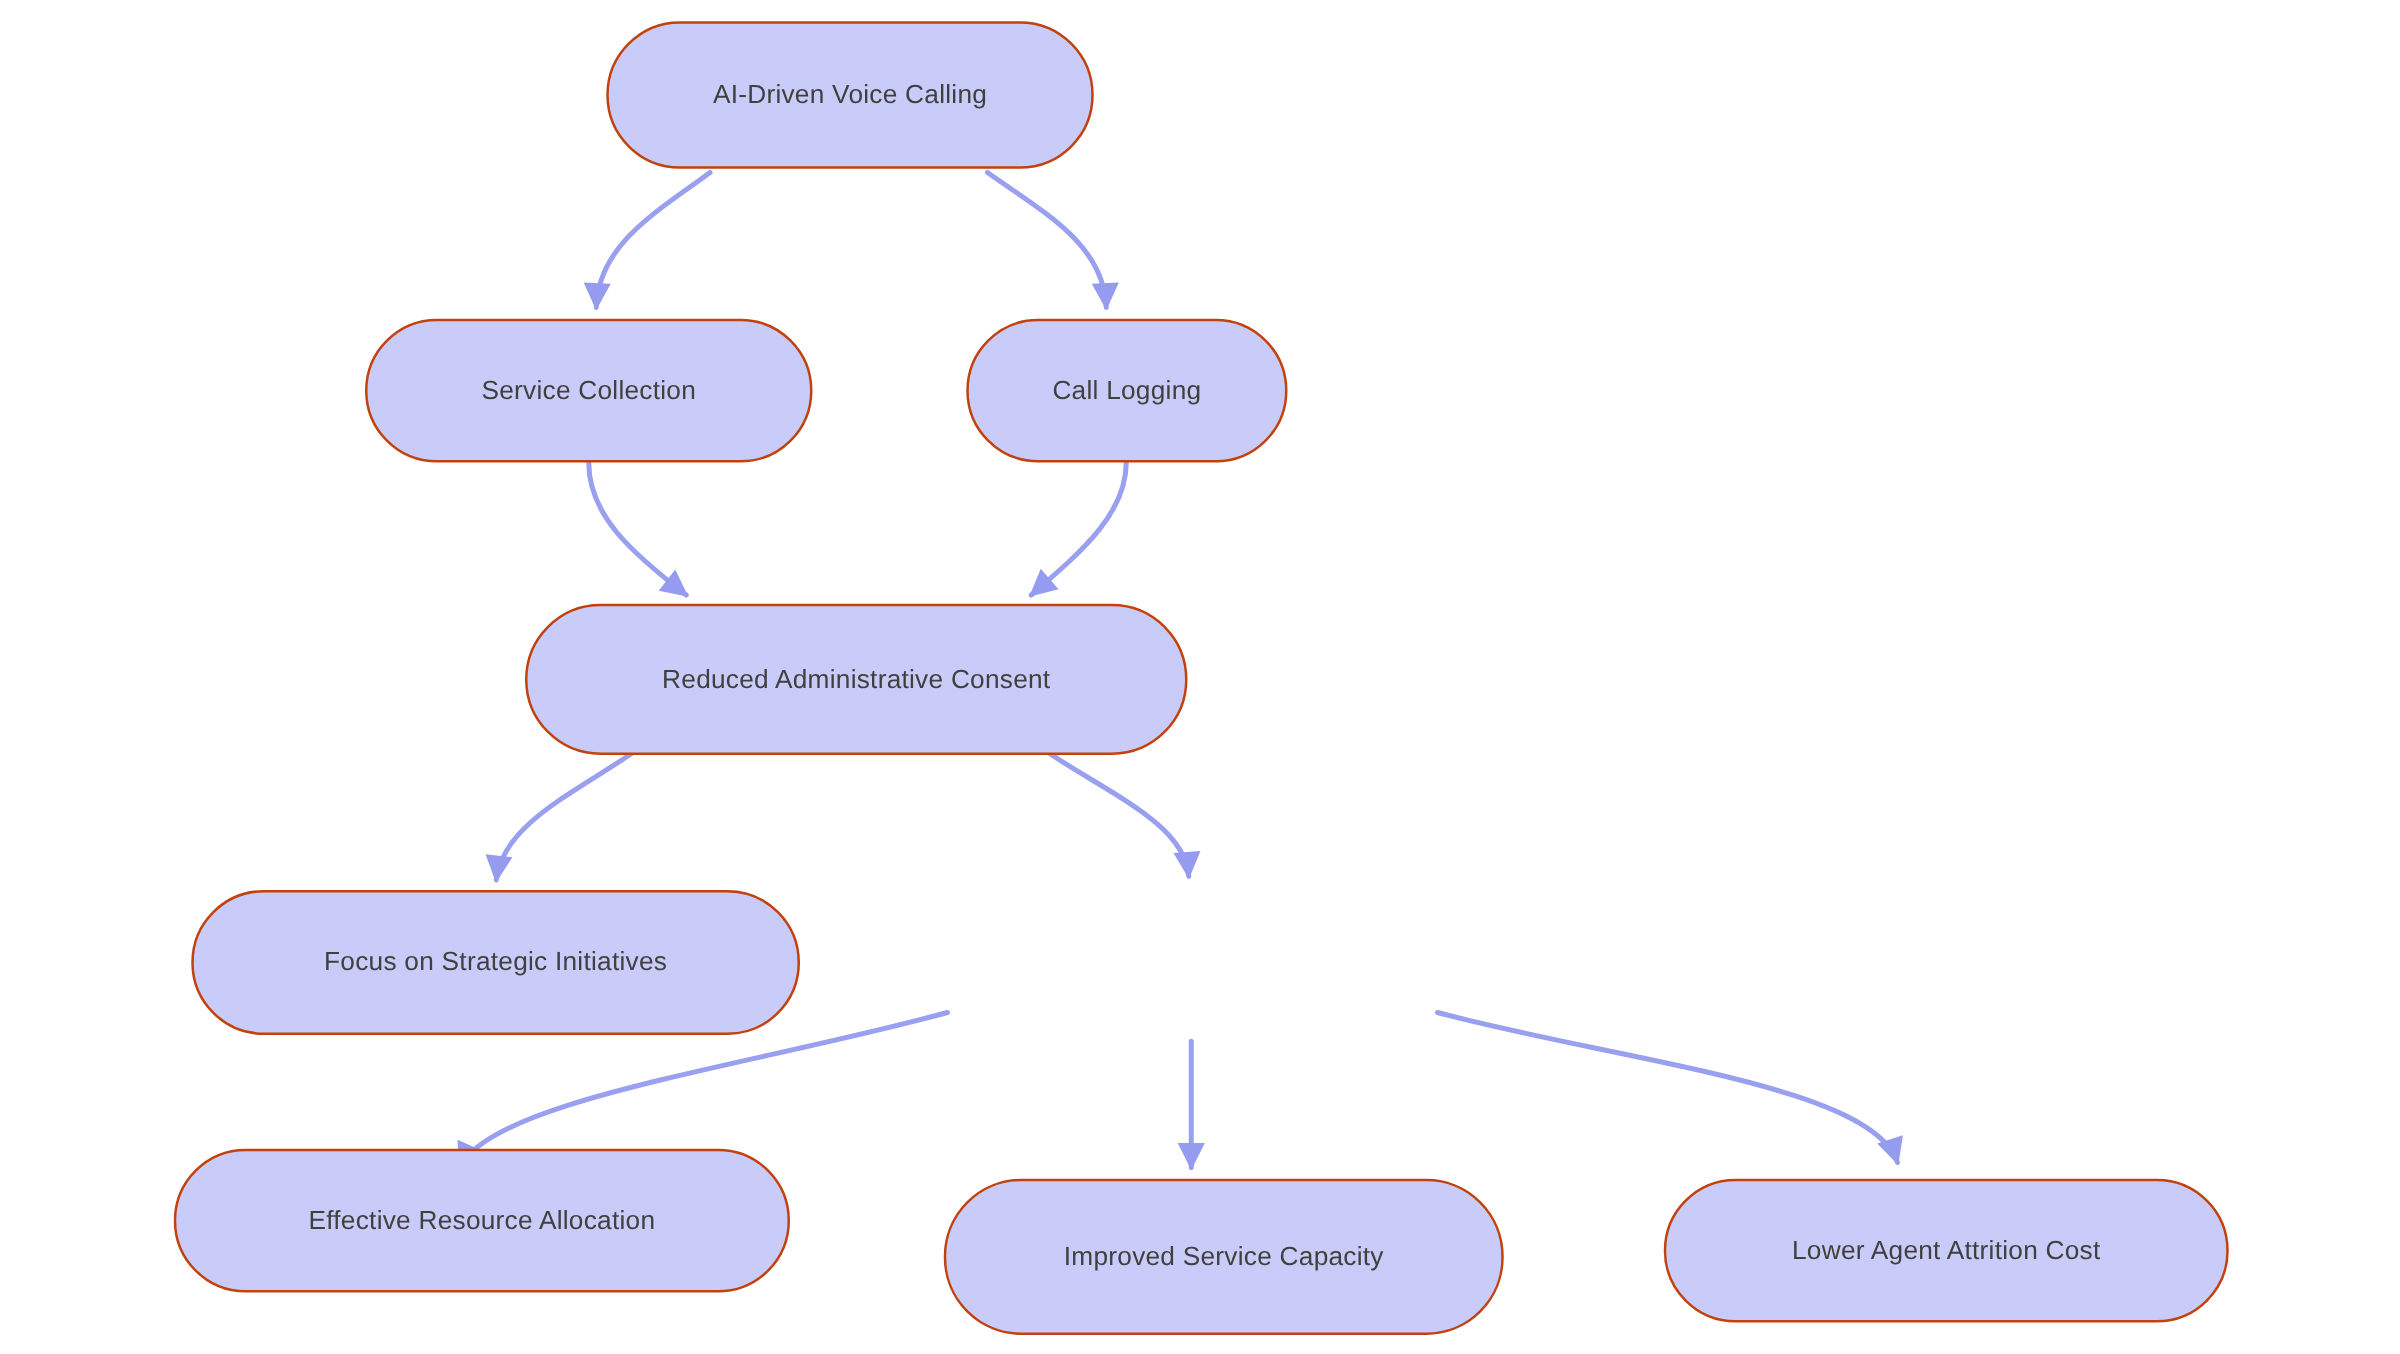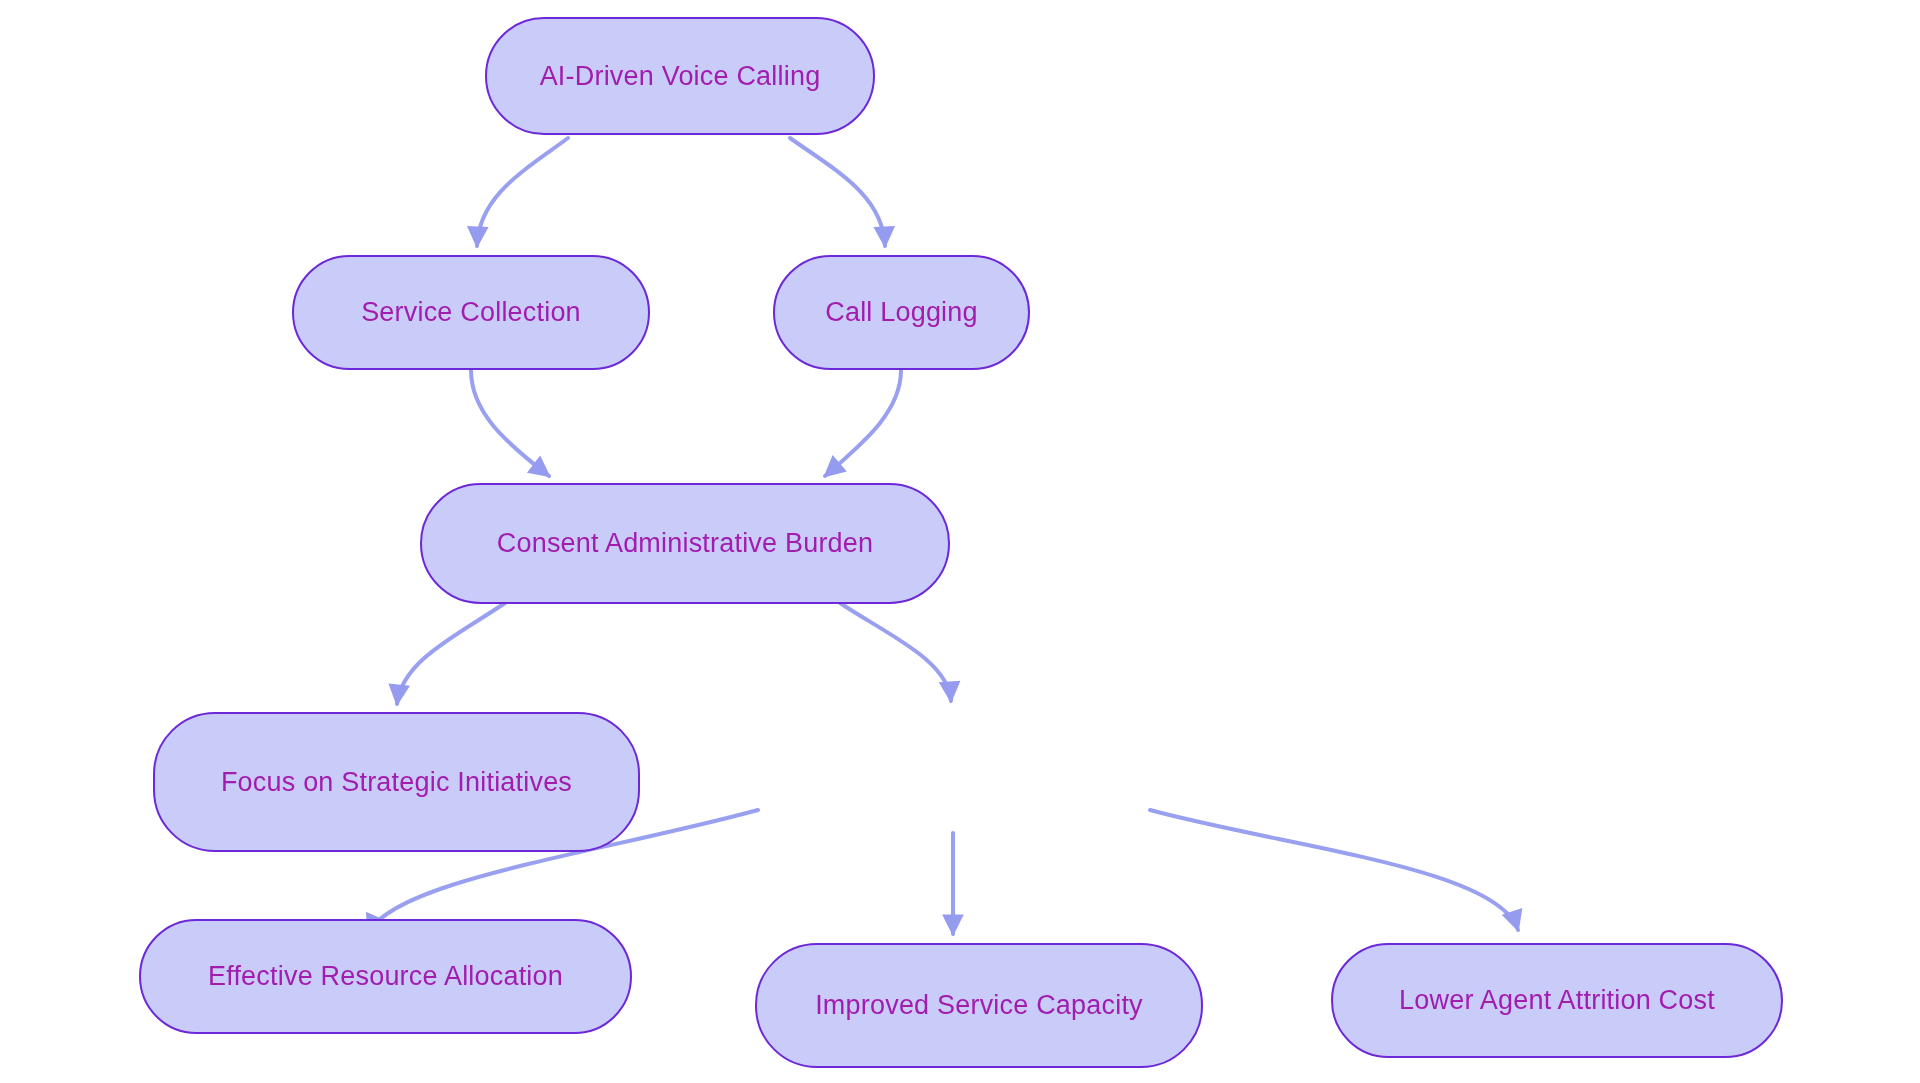--- a/index.html
+++ b/index.html
@@ -29,34 +29,34 @@
     stroke-linecap: round;
   }
   .node {
     position: absolute;
     box-sizing: border-box;
     display: flex;
     align-items: center;
     justify-content: center;
     text-align: center;
     background: #c9ccf8;
-    border: 2px solid #6d28d9;
+    border: 2px solid #c2410c;
     border-radius: 62px;
-    color: #a21caf;
-    font-size: 27px;
+    color: #404040;
+    font-size: 21px;
     letter-spacing: 0.2px;
     white-space: nowrap;
     padding: 0 30px;
   }
   
   #n-ai      { left: 485px;  top: 17px;  width: 390px; height: 118px; }
   #n-consent { left: 292px;  top: 255px; width: 358px; height: 115px; }
   #n-logging { left: 773px;  top: 255px; width: 257px; height: 115px; }
   #n-burden  { left: 420px;  top: 483px; width: 530px; height: 121px; }
-  #n-focus   { left: 153px;  top: 712px; width: 487px; height: 140px; }
+  #n-focus   { left: 153px;  top: 712px; width: 487px; height: 116px; }
   #n-savings { left: 760px;  top: 708px; width: 390px; height: 125px; }
   #n-resource{ left: 139px;  top: 919px; width: 493px; height: 115px; }
   #n-capacity{ left: 755px;  top: 943px; width: 448px; height: 125px; }
   #n-attrition{ left: 1331px; top: 943px; width: 452px; height: 115px; }
 </style>
 </head>
 <body>
 
 <div class="canvas">
 
@@ -84,21 +84,21 @@
 
   <div class="node" id="n-consent">
     <span>Service Collection</span>
   </div>
 
   <div class="node" id="n-logging">
     <span>Call Logging</span>
   </div>
 
   <div class="node" id="n-burden">
-    <span>Consent Administrative Burden</span>
+    <span>Reduced Administrative Consent</span>
   </div>
 
   <div class="node" id="n-focus">
     <span>Focus on Strategic Initiatives</span>
   </div>
 
 
   <div class="node" id="n-resource">
     <span>Effective Resource Allocation</span>
   </div>

